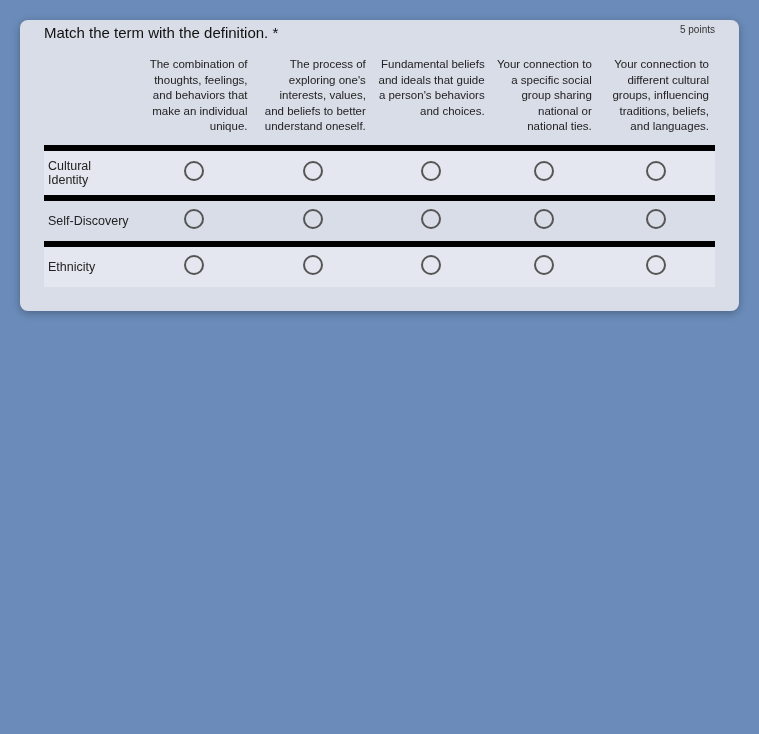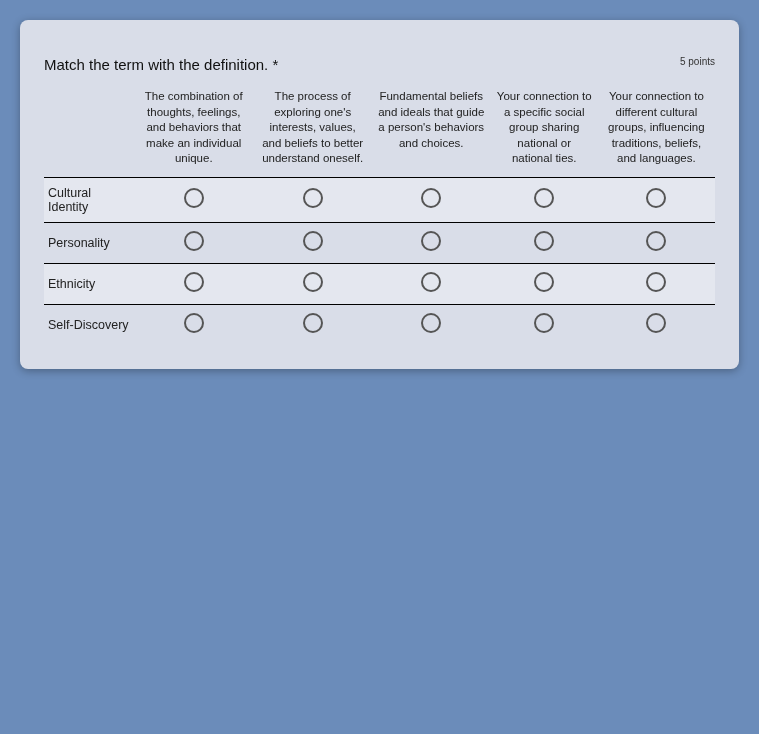--- a/index.html
+++ b/index.html
@@ -11,21 +11,21 @@
       min-height: 734px;
       display: flex;
       align-items: flex-start;
       justify-content: center;
       padding: 20px;
     }
 
     .card {
       background: #d9dde8;
       border-radius: 8px;
-      padding: 36px 24px 24px 24px;
+      padding: 4px 24px 24px 24px;
       width: 720px;
       box-shadow: 0 2px 8px rgba(0,0,0,0.3);
     }
 
     .header-row {
       display: flex;
       justify-content: space-between;
       align-items: flex-start;
       margin-bottom: 12px;
     }
@@ -44,36 +44,36 @@
 
     .match-table {
       width: 100%;
       border-collapse: collapse;
     }
 
     .match-table th {
       font-size: 11.5px;
       font-weight: 500;
       color: #222;
-      text-align: center;
+      text-align: right;
       vertical-align: top;
       padding: 4px 6px 10px 6px;
       line-height: 1.35;
     }
 
     .match-table th.row-header {
       text-align: left;
       width: 90px;
     }
 
     .match-table td {
       text-align: center;
       vertical-align: middle;
       padding: 8px 4px;
-      border-top: 1px solid #000000;
+      border-top: 6px solid #000000;
     }
 
     .match-table td.row-label {
       font-size: 12.5px;
       color: #222;
       text-align: left;
       padding-left: 4px;
       font-weight: 500;
     }
 
@@ -121,38 +121,30 @@
 
     <tr>
           <td class="row-label">Cultural Identity</td>
           <td><input type="radio" name="match-row1" class="radio-circle" style=""></td>
           <td><input type="radio" name="match-row1" class="radio-circle" style=""></td>
           <td><input type="radio" name="match-row1" class="radio-circle" style=""></td>
           <td><input type="radio" name="match-row1" class="radio-circle" style=""></td>
           <td><input type="radio" name="match-row1" class="radio-circle" style=""></td>
         </tr>
         <tr>
-          <td class="row-label">Personality</td>
-          <td><input type="radio" name="match-row2" class="radio-circle" style=""></td>
-          <td><input type="radio" name="match-row2" class="radio-circle" style=""></td>
-          <td><input type="radio" name="match-row2" class="radio-circle" style=""></td>
-          <td><input type="radio" name="match-row2" class="radio-circle" style=""></td>
-          <td><input type="radio" name="match-row2" class="radio-circle" style=""></td>
+          <td class="row-label">Self-Discovery</td>
+          <td><input type="radio" name="match-row4" class="radio-circle" style=""></td>
+          <td><input type="radio" name="match-row4" class="radio-circle" style=""></td>
+          <td><input type="radio" name="match-row4" class="radio-circle" style=""></td>
+          <td><input type="radio" name="match-row4" class="radio-circle" style=""></td>
+          <td><input type="radio" name="match-row4" class="radio-circle" style=""></td>
         </tr>
         <tr>
           <td class="row-label">Ethnicity</td>
           <td><input type="radio" name="match-row5" class="radio-circle" style=""></td>
           <td><input type="radio" name="match-row5" class="radio-circle" style=""></td>
           <td><input type="radio" name="match-row5" class="radio-circle" style=""></td>
           <td><input type="radio" name="match-row5" class="radio-circle" style=""></td>
           <td><input type="radio" name="match-row5" class="radio-circle" style=""></td>
         </tr>
-        <tr>
-          <td class="row-label">Self-Discovery</td>
-          <td><input type="radio" name="match-row4" class="radio-circle" style=""></td>
-          <td><input type="radio" name="match-row4" class="radio-circle" style=""></td>
-          <td><input type="radio" name="match-row4" class="radio-circle" style=""></td>
-          <td><input type="radio" name="match-row4" class="radio-circle" style=""></td>
-          <td><input type="radio" name="match-row4" class="radio-circle" style=""></td>
-        </tr>
       </tbody>
   </table>
 </div>
 
 </body></html>

